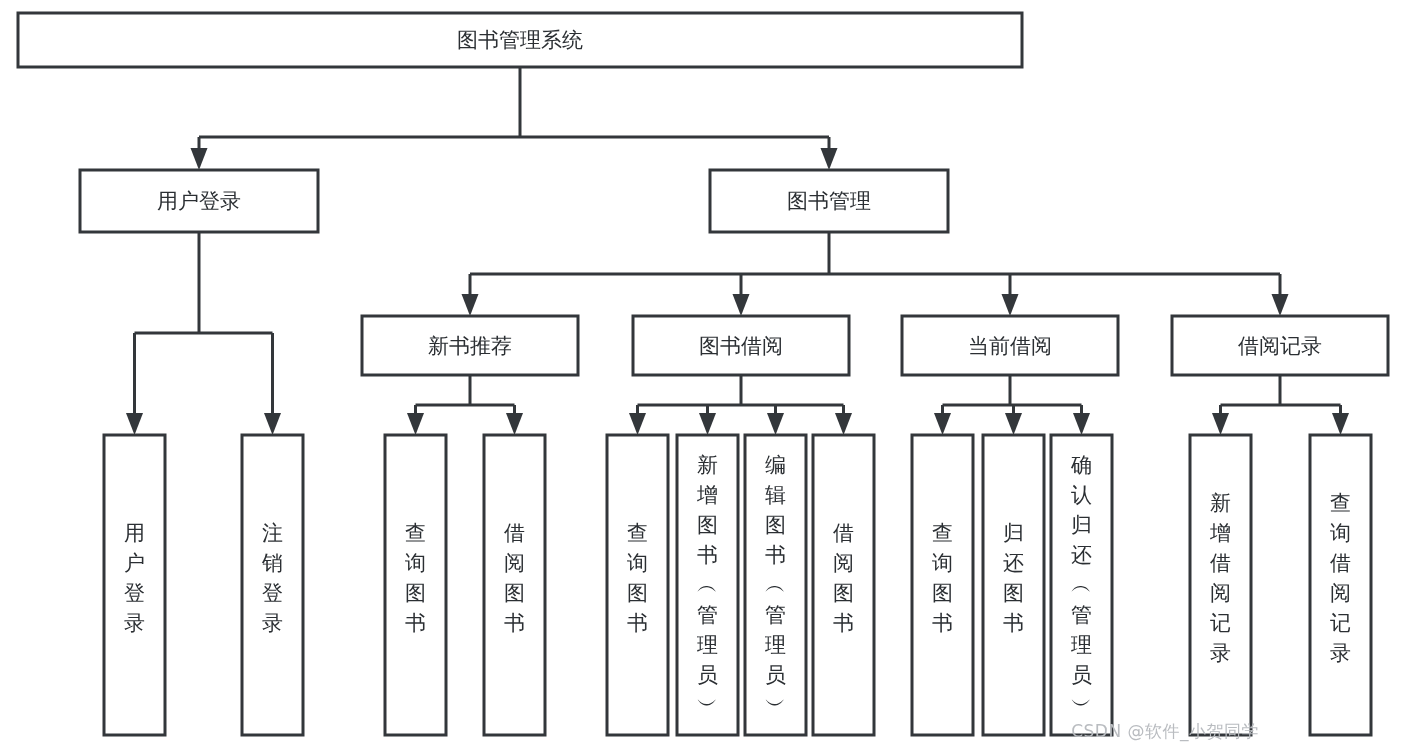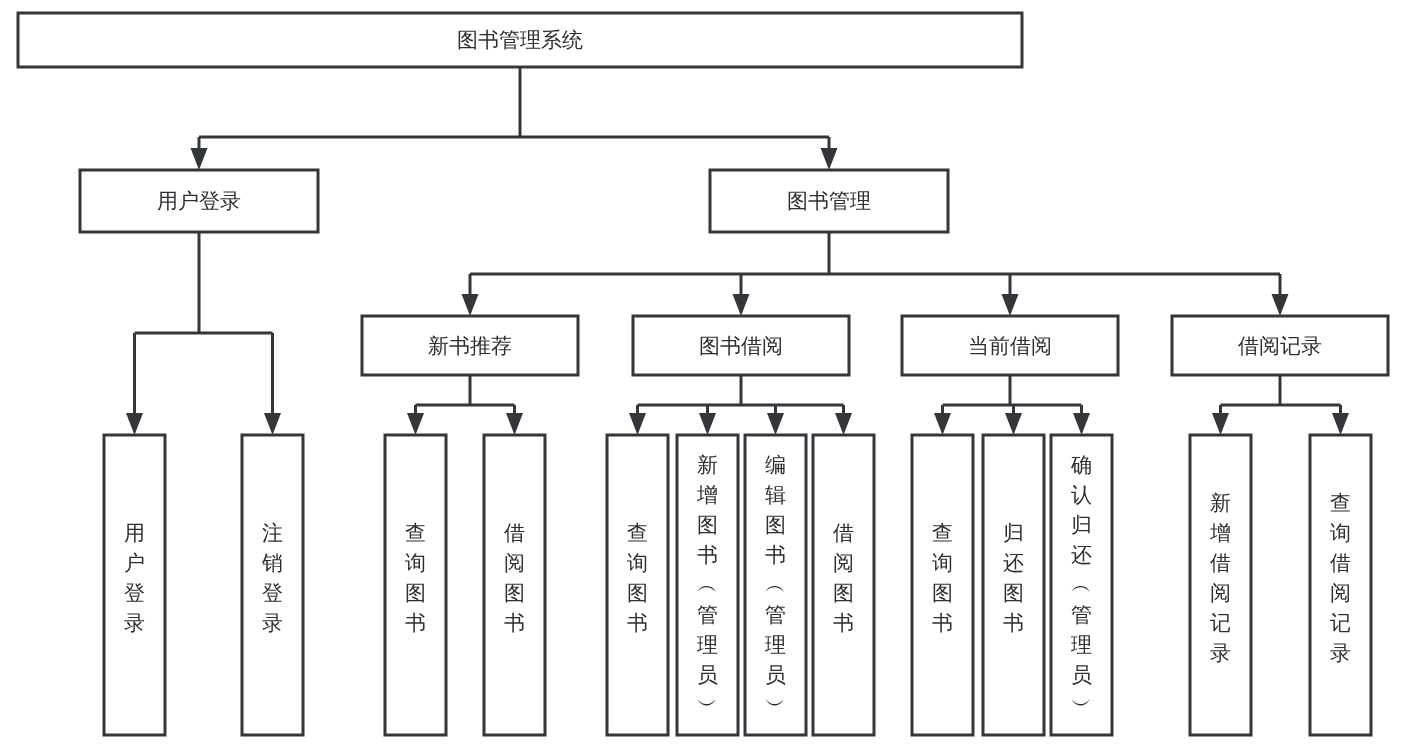--- a/index.html
+++ b/index.html
@@ -217,13 +217,14 @@
         <g>
           <rect x="1190" y="435" width="61" height="300" class="node-box"></rect>
           <text x="1220.5" y="510" class="node-label-vertical"><tspan x="1220.5" dy="0">新</tspan><tspan x="1220.5" dy="30">增</tspan><tspan x="1220.5" dy="30">借</tspan><tspan x="1220.5" dy="30">阅</tspan><tspan x="1220.5" dy="30">记</tspan><tspan x="1220.5" dy="30">录</tspan></text>
         </g>
         <g>
           <rect x="1310" y="435" width="61" height="300" class="node-box"></rect>
           <text x="1340.5" y="510" class="node-label-vertical"><tspan x="1340.5" dy="0">查</tspan><tspan x="1340.5" dy="30">询</tspan><tspan x="1340.5" dy="30">借</tspan><tspan x="1340.5" dy="30">阅</tspan><tspan x="1340.5" dy="30">记</tspan><tspan x="1340.5" dy="30">录</tspan></text>
         </g>
       </g>
   </svg>
+  <div class="watermark">CSDN @软件_小贺同学</div>
 </div>
 
 </body></html>

